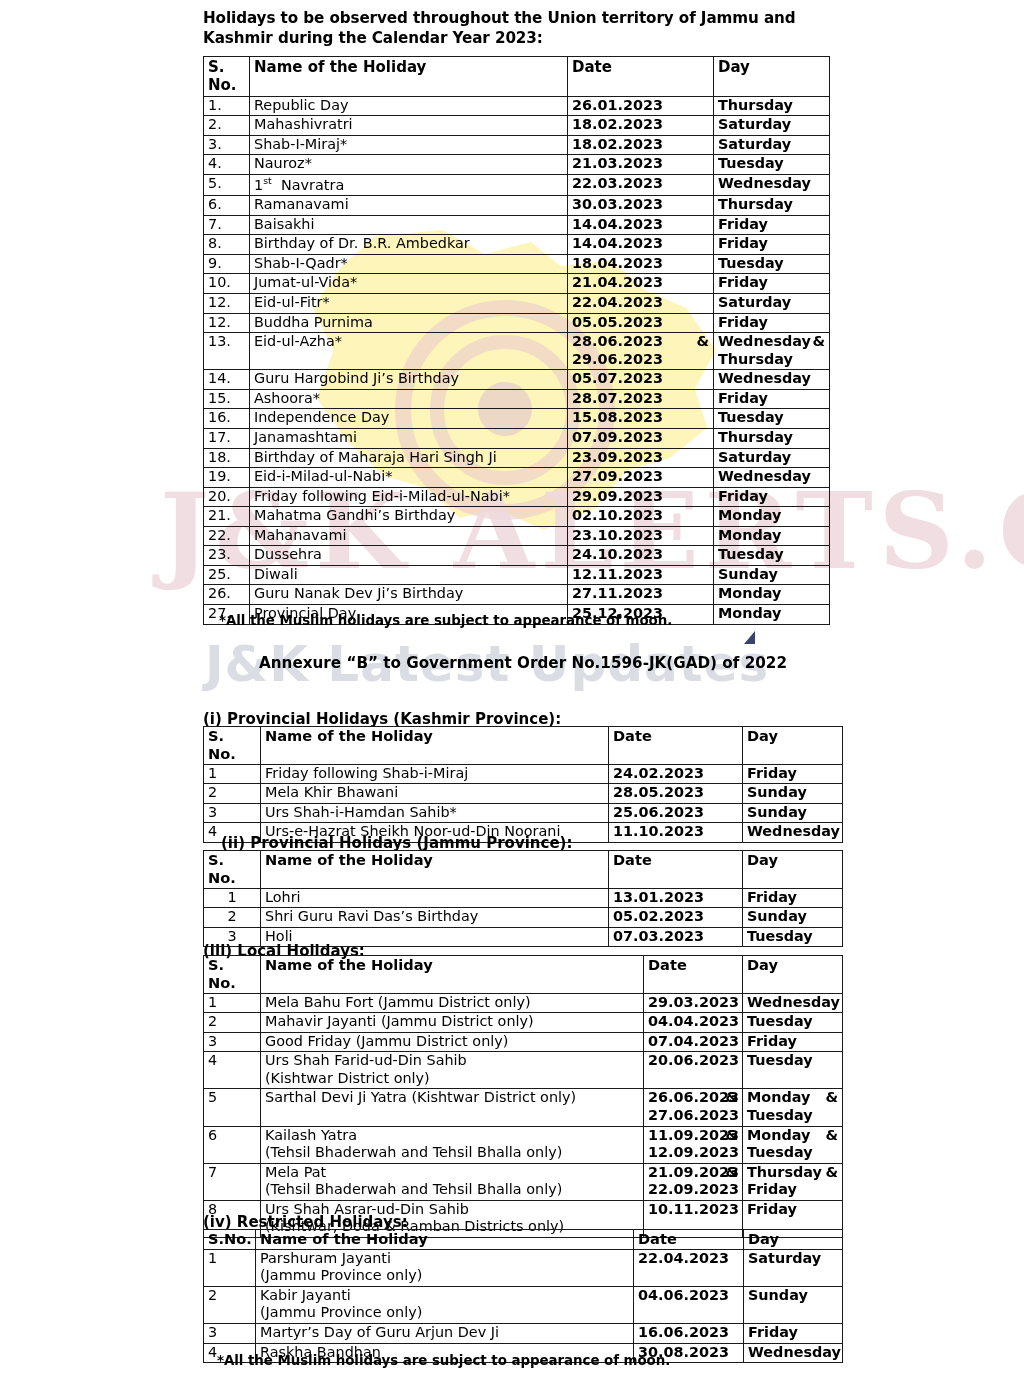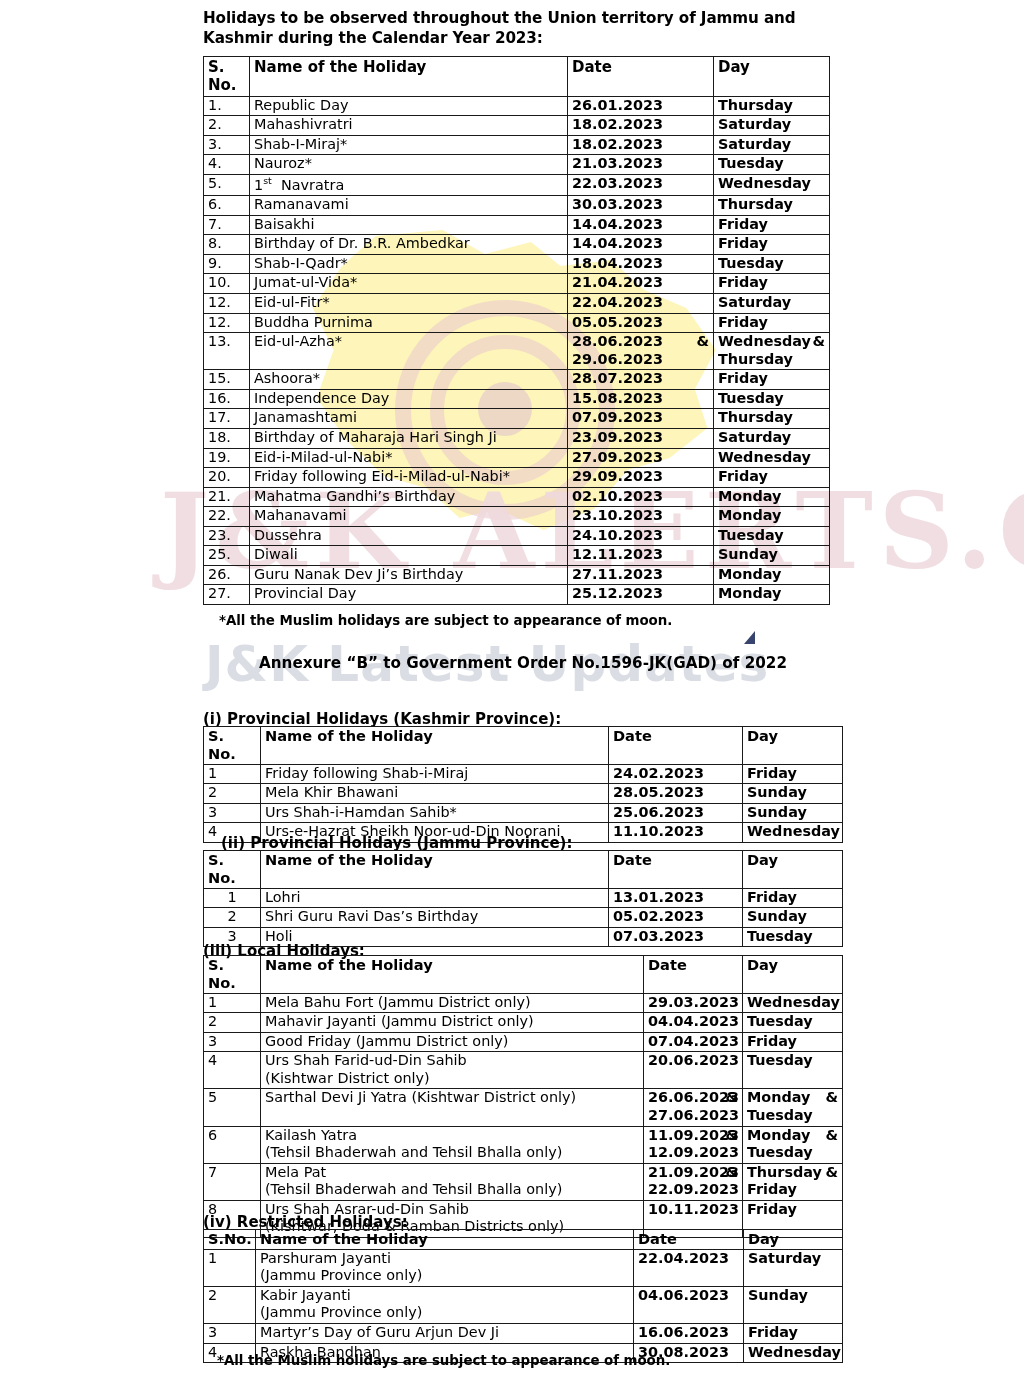--- a/index.html
+++ b/index.html
@@ -310,20 +310,26 @@
         </tr>
         <tr>
           <td class="sn-cell tall">13.</td>
           <td class="two-line tall">Eid-ul-Azha*</td>
           <td class="date-cell two-line tall amp-cell">28.06.2023
 29.06.2023<span class="amp">&amp;</span></td>
           <td class="day-cell two-line tall amp-cell">Wednesday
 Thursday<span class="amp">&amp;</span></td>
         </tr>
         <tr>
+          <td class="sn-cell">14.</td>
+          <td class="two-line">Guru Hargobind Ji’s Birthday</td>
+          <td class="date-cell two-line">05.07.2023</td>
+          <td class="day-cell two-line">Wednesday</td>
+        </tr>
+        <tr>
           <td class="sn-cell">15.</td>
           <td class="two-line">Ashoora*</td>
           <td class="date-cell two-line">28.07.2023</td>
           <td class="day-cell two-line">Friday</td>
         </tr>
         <tr>
           <td class="sn-cell">16.</td>
           <td class="two-line">Independence Day</td>
           <td class="date-cell two-line">15.08.2023</td>
           <td class="day-cell two-line">Tuesday</td>

